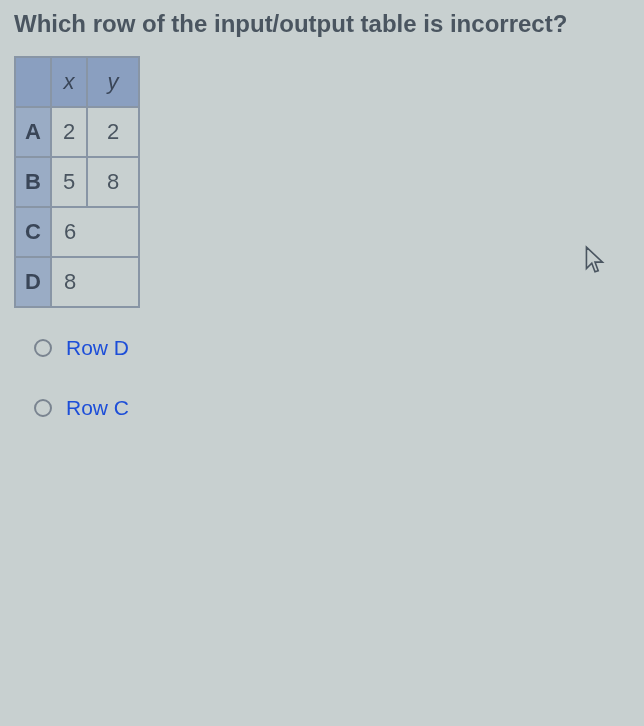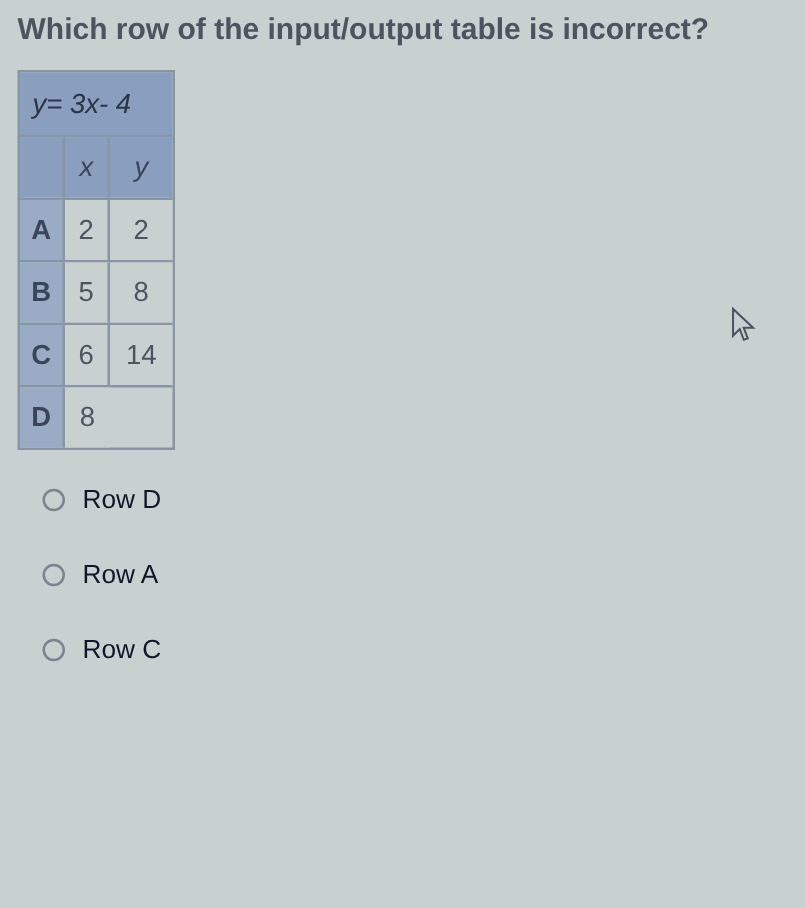--- a/index.html
+++ b/index.html
@@ -97,21 +97,21 @@
       width: 18px;
       height: 18px;
       border: 2px solid #7a8490;
       border-radius: 50%;
       margin-right: 14px;
       background: #c8d0d0;
       flex-shrink: 0;
     }
     .option-label {
       font-size: 21px;
-      color: #0f172a;
+      color: #1d4ed8;
       text-align: right;
     }
     .cursor {
       position: absolute;
       left: 584px;
       top: 245px;
       width: 22px;
       height: 30px;
     }
     .cursor svg {
@@ -120,55 +120,49 @@
     }
   </style>
 </head>
 <body>
 
 
 
 <div class="question">Which row of the input/output table is incorrect?</div>
 
 <div class="table-container">
-  <div class="equation-row">y= 3x- 4</div>
   <div class="header-row">
     <div class="cell label"></div>
     <div class="cell col-x">x</div>
     <div class="cell col-y">y</div>
   </div>
   <div class="data-row">
     <div class="cell label">A</div>
     <div class="cell col-x">2</div>
     <div class="cell col-y">2</div>
   </div>
   <div class="data-row">
     <div class="cell label">B</div>
     <div class="cell col-x">5</div>
     <div class="cell col-y">8</div>
   </div>
   <div class="data-row">
     <div class="cell label">C</div>
     <div class="cell col-x">6</div>
-    <div class="cell col-y">14</div>
   </div>
   <div class="data-row">
     <div class="cell label">D</div>
     <div class="cell col-x">8</div>
   </div>
 </div>
 
 <div class="options">
   <div class="option">
     <div class="radio"></div>
     <div class="option-label">Row D</div>
-  </div>
-  <div class="option">
-    <div class="radio"></div>
-    <div class="option-label">Row A</div>
   </div>
   <div class="option">
     <div class="radio"></div>
     <div class="option-label">Row C</div>
   </div>
 </div>
 
 <div class="cursor">
   <svg viewBox="0 0 20 28">
     <path d="M2 2 L2 22 L7 17 L10 25 L13 24 L10 16 L17 16 Z" fill="none" stroke="#4a5560" stroke-width="1.5"></path>

